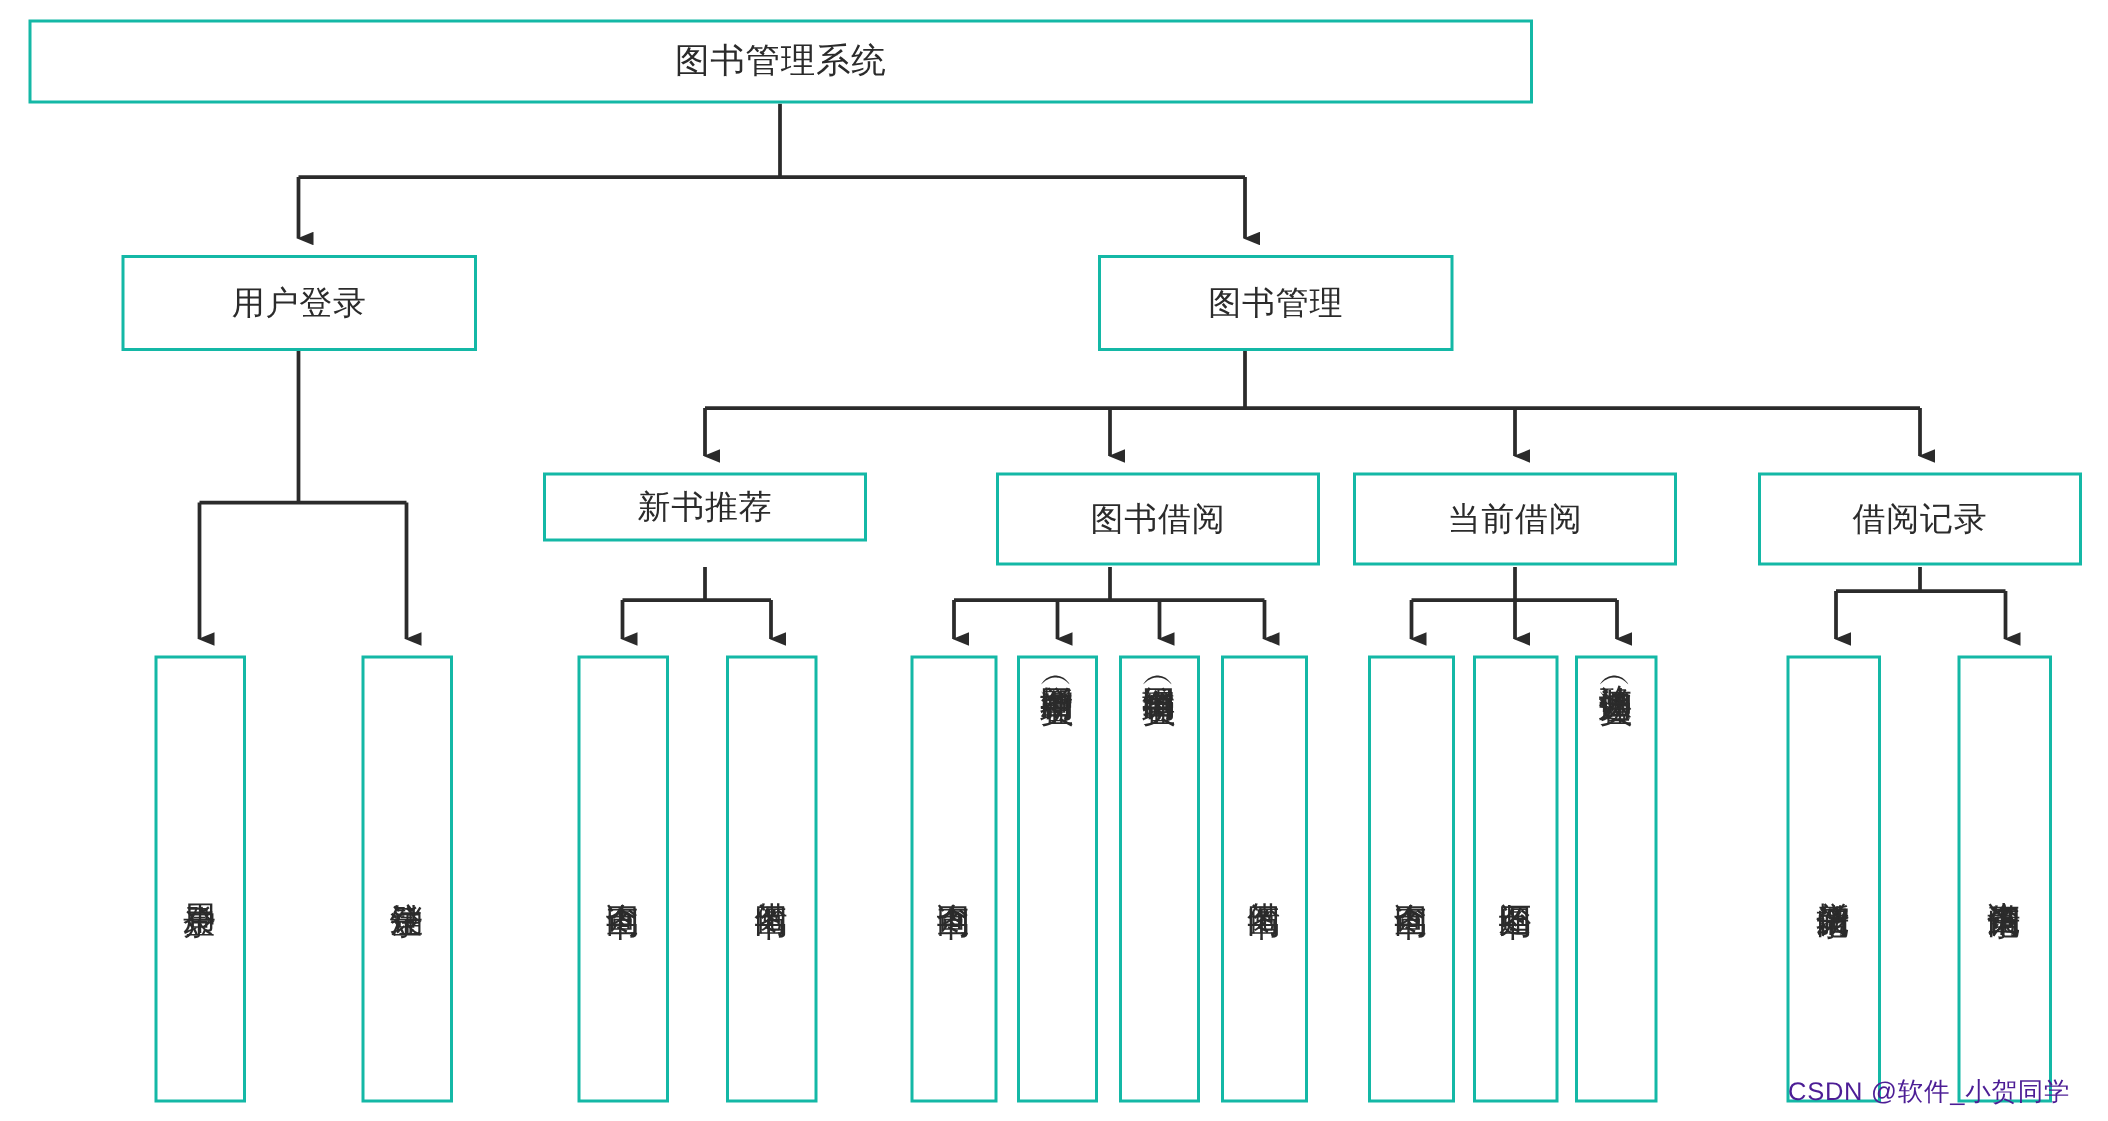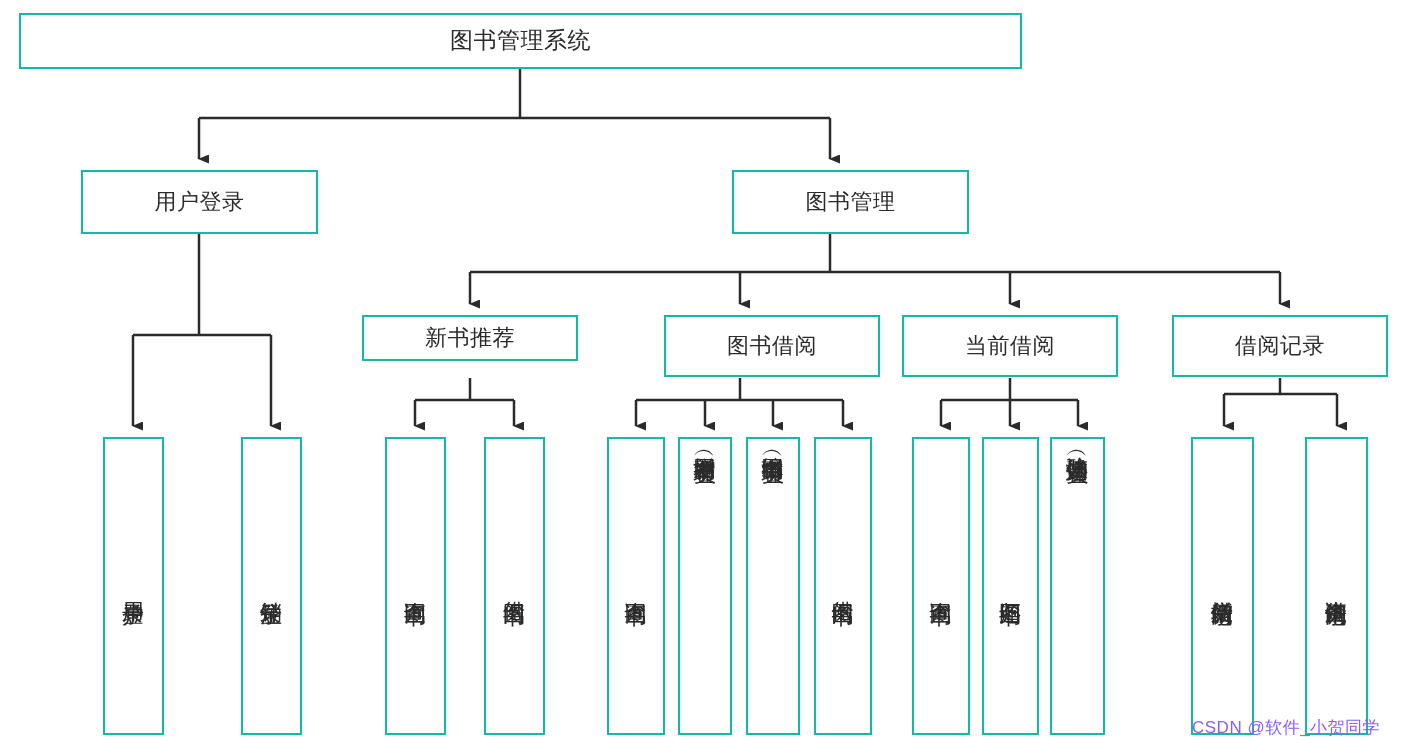--- a/index.html
+++ b/index.html
@@ -63,21 +63,21 @@
     font-size: 22px;
     line-height: 1.05;
     letter-spacing: 1px;
     white-space: nowrap;
   }
   .node.vertical.centered {
     align-items: center;
   }
   .watermark {
     position: absolute;
-    color: #8b5cf6;
+    color: #4c1d95;
     font-size: 17px;
     letter-spacing: 0.5px;
     white-space: nowrap;
     z-index: 5;
   }
 </style>
 </head>
 <body>
 
 <div id="diagram-root">

